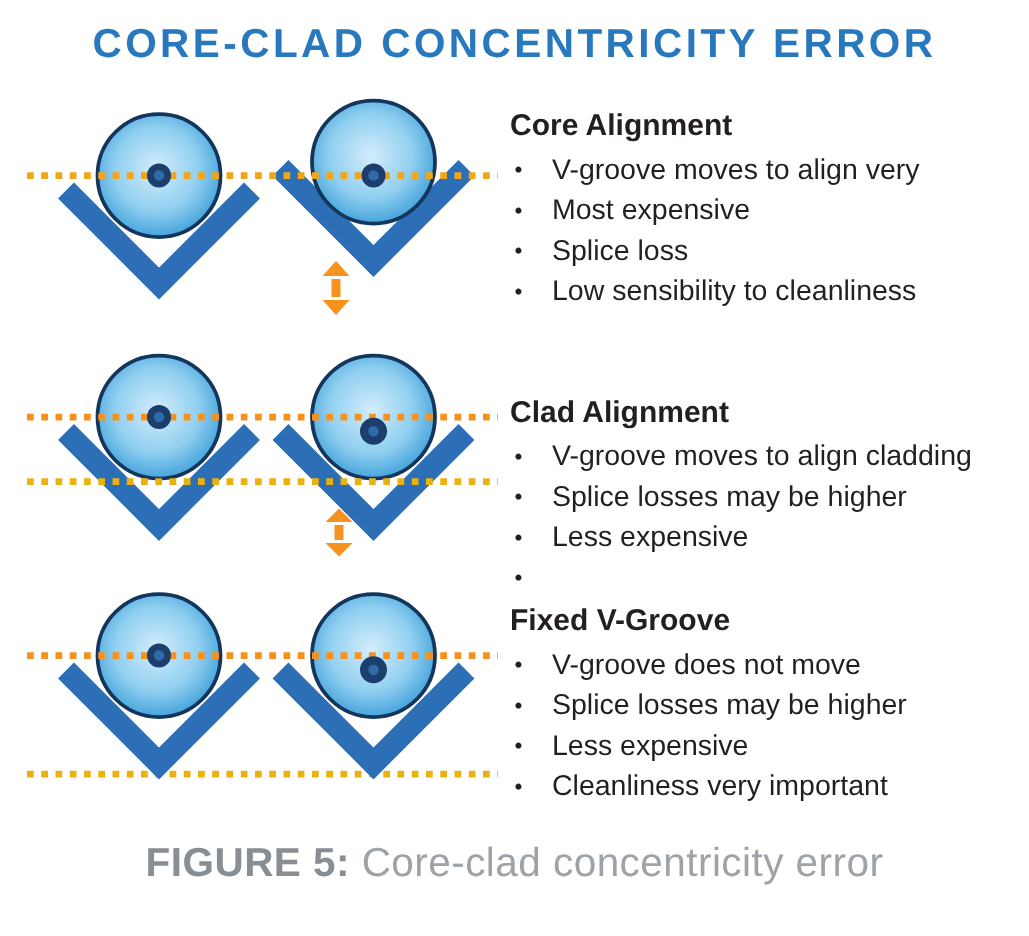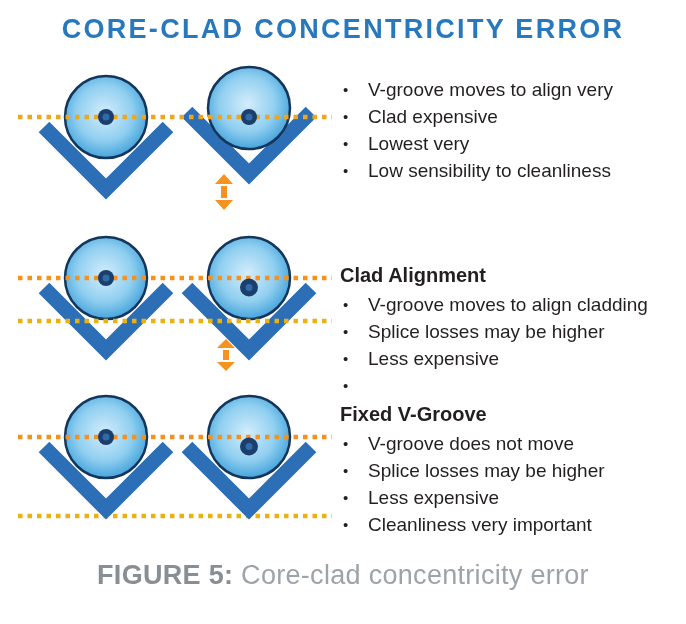--- a/index.html
+++ b/index.html
@@ -130,32 +130,33 @@
     <circle class="fiber" cx="106" cy="52" r="41"></circle>
     <circle class="fiber" cx="249" cy="52" r="41"></circle>
     <line class="dotline line-orange" x1="18" y1="52" x2="332" y2="52"></line>
     <circle class="core-outer" cx="106" cy="52" r="8"></circle>
     <circle class="core-inner" cx="106" cy="52" r="3.5"></circle>
     <circle class="core-outer" cx="249" cy="61.5" r="9"></circle>
     <circle class="core-inner" cx="249" cy="61.5" r="3.5"></circle>
   </svg>
 
   <div id="section-text-1" class="section-text">
+    <h3>Core Alignment</h3>
     <ul>
       <li>
           <span class="dot">•</span>
           <span>V-groove moves to align very</span>
         </li>
       <li>
           <span class="dot">•</span>
-          <span>Clad expensive</span>
-        </li>
-      <li>
-          <span class="dot">•</span>
-          <span>Lowest very</span>
+          <span>Most expensive</span>
+        </li>
+      <li>
+          <span class="dot">•</span>
+          <span>Splice loss</span>
         </li>
       <li>
           <span class="dot">•</span>
           <span>Low sensibility to cleanliness</span>
         </li>
     </ul>
   </div>
 
   <div id="section-text-2" class="section-text">
     <h3>Clad Alignment</h3>

